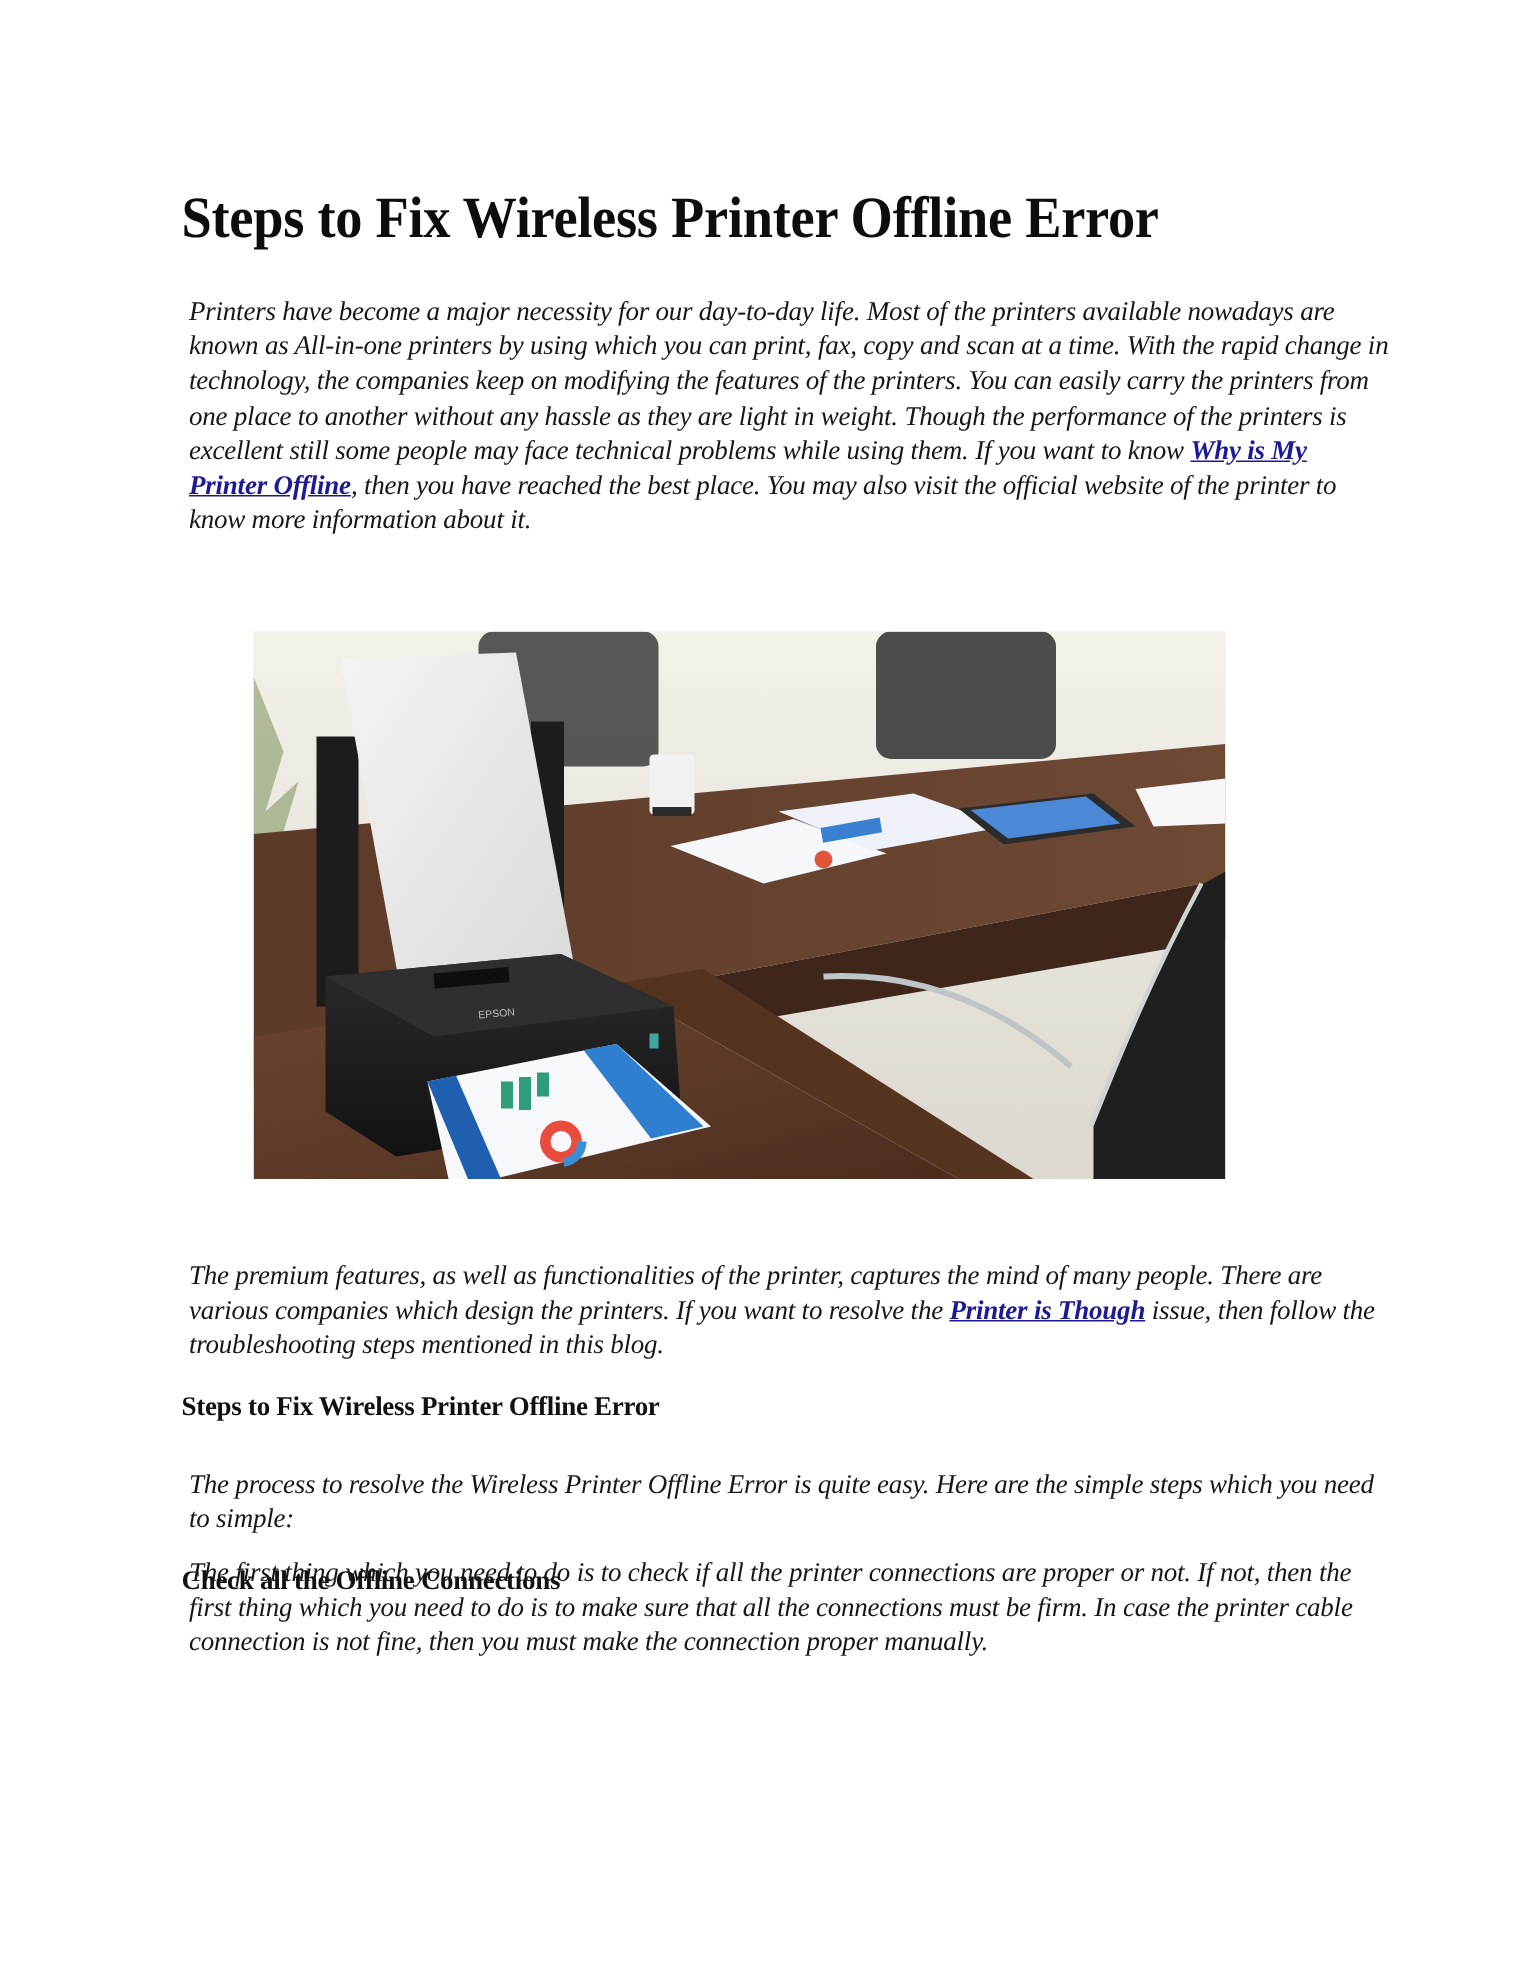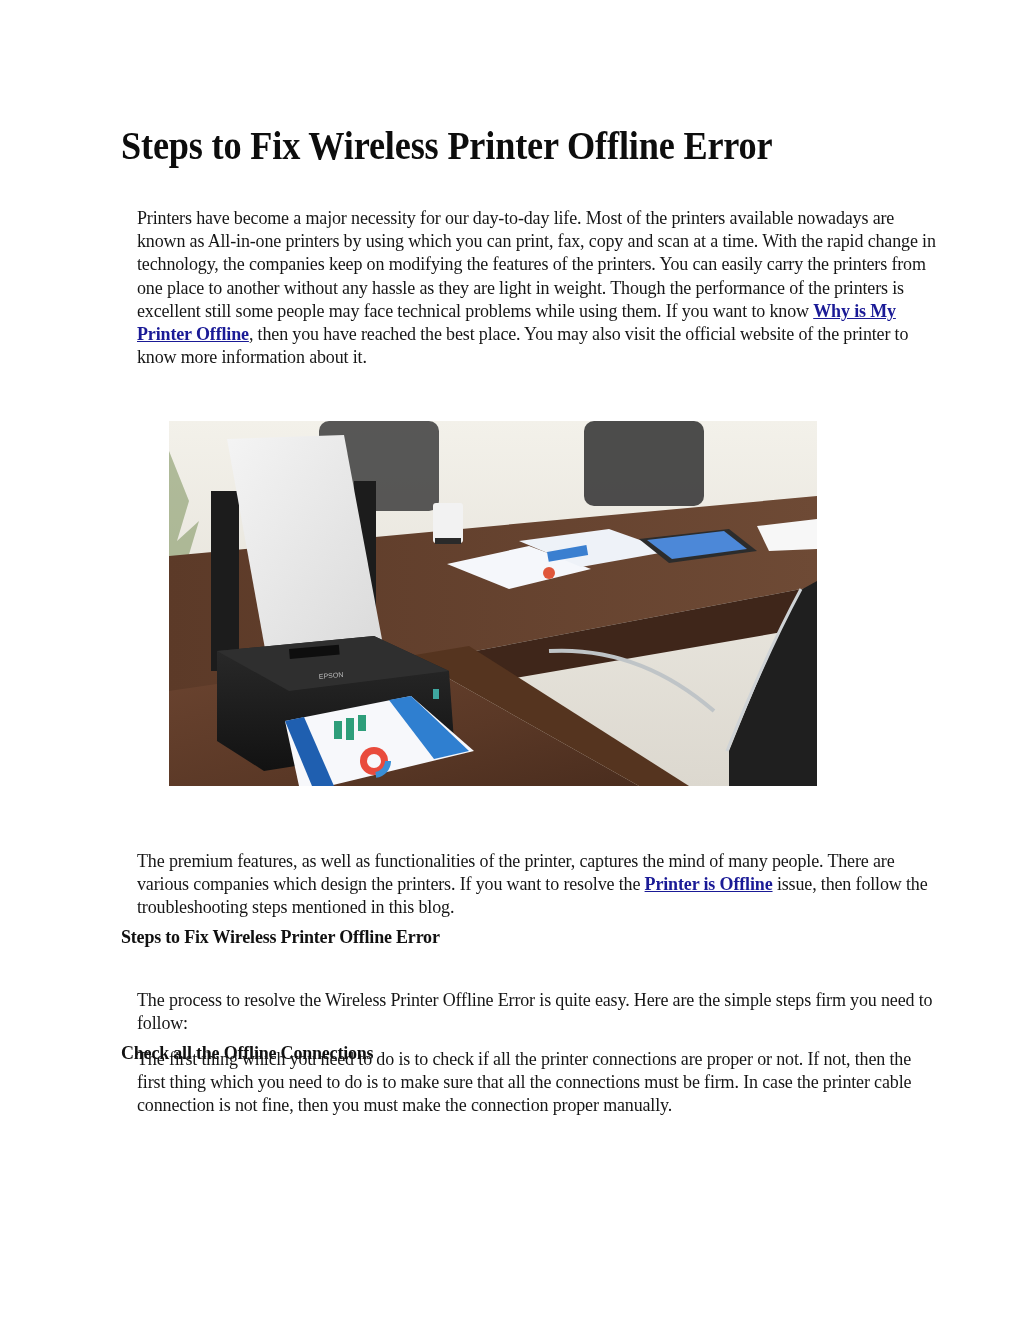--- a/index.html
+++ b/index.html
@@ -26,25 +26,26 @@
       letter-spacing: -0.2px;
       white-space: nowrap;
       color: #0d0d0d;
       transform: scaleX(0.93);
       transform-origin: left center;
     }
     .para {
       position: absolute;
       left: 121px;
       width: 800px;
-      margin: 16px;
+      margin: 5px;
       font-size: 18px;
       line-height: 23.2px;
       color: #161616;
       letter-spacing: -0.15px;
+      font-style: italic;
     }
     .para a {
       color: #1a1a96;
       font-weight: bold;
       text-decoration: underline;
     }
     .subhead {
       position: absolute;
       left: 121px;
       margin: 0;
@@ -144,21 +145,21 @@
     <polygon points="220,279 242,275 300,330 265,338" fill="#2f7fd0"></polygon>
     <rect x="165" y="300" width="8" height="18" fill="#2e9e7a"></rect>
     <rect x="177" y="297" width="8" height="22" fill="#2e9e7a"></rect>
     <rect x="189" y="294" width="8" height="16" fill="#2e9e7a"></rect>
     <circle cx="205" cy="340" r="14" fill="#e94b3c"></circle>
     <circle cx="205" cy="340" r="14" fill="none" stroke="#3a8fd6" stroke-width="6" stroke-dasharray="20 68"></circle>
     <circle cx="205" cy="340" r="7" fill="#f7f8fb"></circle>
   </svg>
 </div>
 
-<p class="para" style="top:834px;"><span>The premium features, as well as functionalities of the printer, captures the mind of many people. There are various companies which design the printers. If you want to resolve the </span><a href="#">Printer is Offline</a><span> issue, then follow the troubleshooting steps mentioned in this blog.</span></p>
+<p class="para" style="top:834px;"><span>The premium features, as well as functionalities of the printer, captures the mind of many people. There are various companies which design the printers. If you want to resolve the </span><a href="#">Printer is Though</a><span> issue, then follow the troubleshooting steps mentioned in this blog.</span></p>
 
 <h2 class="subhead" style="top:926px;">Steps to Fix Wireless Printer Offline Error</h2>
 
-<p class="para" style="top:973px;">The process to resolve the Wireless Printer Offline Error is quite easy. Here are the simple steps firm you need to follow:</p>
+<p class="para" style="top:973px;">The process to resolve the Wireless Printer Offline Error is quite easy. Here are the simple steps which you need to simple:</p>
 
 <h3 class="subhead" style="top:1042px;">Check all the Offline Connections</h3>
 
 <p class="para" style="top:1032px;">The first thing which you need to do is to check if all the printer connections are proper or not. If not, then the first thing which you need to do is to make sure that all the connections must be firm. In case the printer cable connection is not fine, then you must make the connection proper manually.</p>
 
 </body></html>

